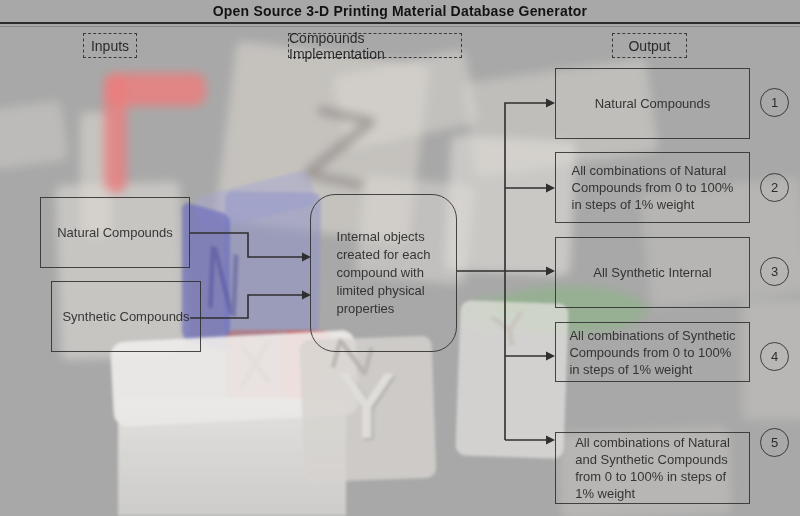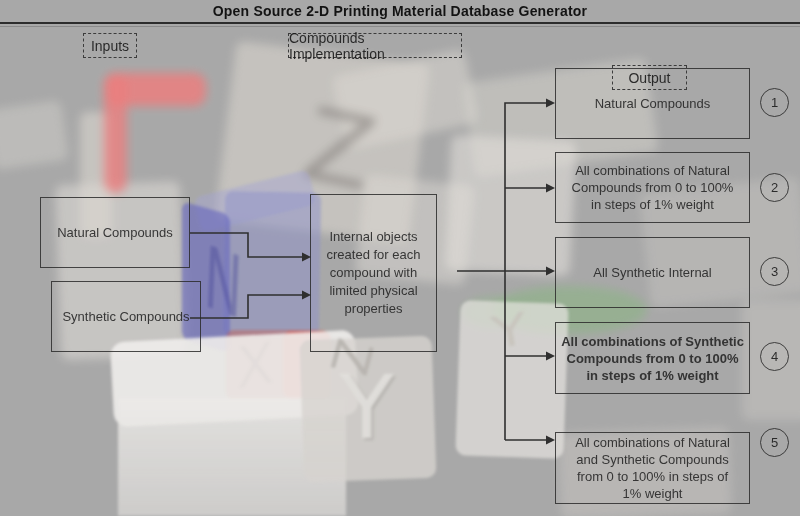--- a/index.html
+++ b/index.html
@@ -48,31 +48,31 @@
   
   .titlebar{position:absolute;top:3px;left:0;width:100%;text-align:center;
     font-size:14px;font-weight:bold;color:#131313;letter-spacing:0.2px;}
   .rule1{position:absolute;top:22px;left:0;width:800px;height:2px;background:#2c2c2c;}
   .rule2{position:absolute;top:26px;left:0;width:800px;height:1px;background:#8a8a8a;}
   .dashedlabel{position:absolute;border:1.5px dashed #3c3c3c;box-sizing:border-box;
     display:flex;align-items:center;justify-content:center;
     font-size:14px;color:rgba(25,25,25,0.90);}
   .hdr-inputs{left:83px;top:33px;width:54px;height:25px;}
   .hdr-algo{left:288px;top:33px;width:174px;height:25px;}
-  .hdr-output{left:612px;top:33px;width:75px;height:25px;margin-top:32px;}
+  .hdr-output{left:612px;top:33px;width:75px;height:25px;}
   .box{position:absolute;border:1.5px solid rgba(42,42,42,0.85);box-sizing:border-box;
-    display:flex;align-items:center;justify-content:center;text-align:center;
+    display:flex;align-items:center;justify-content:center;
     font-size:13px;line-height:17px;color:rgba(35,35,35,0.88);white-space:pre-line;padding:2px;}
   .in-natural{left:40px;top:197px;width:150px;height:71px;}
   .in-synthetic{left:51px;top:281px;width:150px;height:71px;}
-  .algo-box{left:310px;top:194px;width:127px;height:158px;line-height:18px;}
+  .algo-box{left:310px;top:194px;width:147px;height:158px;line-height:18px;border-radius:25px;}
   .out-1{left:555px;top:68px;width:195px;height:71px;}
   .out-2{left:555px;top:152px;width:195px;height:71px;}
   .out-3{left:555px;top:237px;width:195px;height:71px;}
-  .out-4{left:555px;top:322px;width:195px;height:72px;font-weight:bold;}
+  .out-4{left:555px;top:322px;width:195px;height:60px;}
   .out-5{left:555px;top:432px;width:195px;height:72px;}
   .badge{position:absolute;left:760px;width:27px;height:27px;border:1.5px solid rgba(40,40,40,0.85);
     border-radius:50%;display:flex;align-items:center;justify-content:center;
     font-size:13px;color:rgba(28,28,28,0.90);background:transparent;}
   .bdg-1{top:88px;} .bdg-2{top:173px;} .bdg-3{top:257px;} .bdg-4{top:342px;} .bdg-5{top:428px;}
   .connectors{position:absolute;inset:0;pointer-events:none;}
 </style>
 </head>
 <body>
 
@@ -109,21 +109,21 @@
     <div class="ph p-whitebig-front"></div>
     <div class="ph p-graycube"></div>
     <div class="ph-letter p-grayz">Z</div>
     <div class="ph-letter p-grayy">Y</div>
     <div class="ph p-whitey"></div>
     <div class="ph-letter p-y2">Y</div>
   </div>
 
   <div class="haze"></div>
 
-  <div class="titlebar">Open Source 2-D Printing Material Database Generator</div>
+  <div class="titlebar">Open Source 3-D Printing Material Database Generator</div>
   <div class="rule1"></div>
   <div class="rule2"></div>
 
   <div class="dashedlabel hdr-inputs">Inputs</div>
   <div class="dashedlabel hdr-algo">Compounds Implementation</div>
   <div class="dashedlabel hdr-output">Output</div>
 
   <svg class="connectors" width="800" height="516" viewBox="0 0 800 516">
     <g stroke="#2f2f2f" stroke-width="1.6" fill="none">
       <path d="M190,233 H248 V257 H302"></path>

